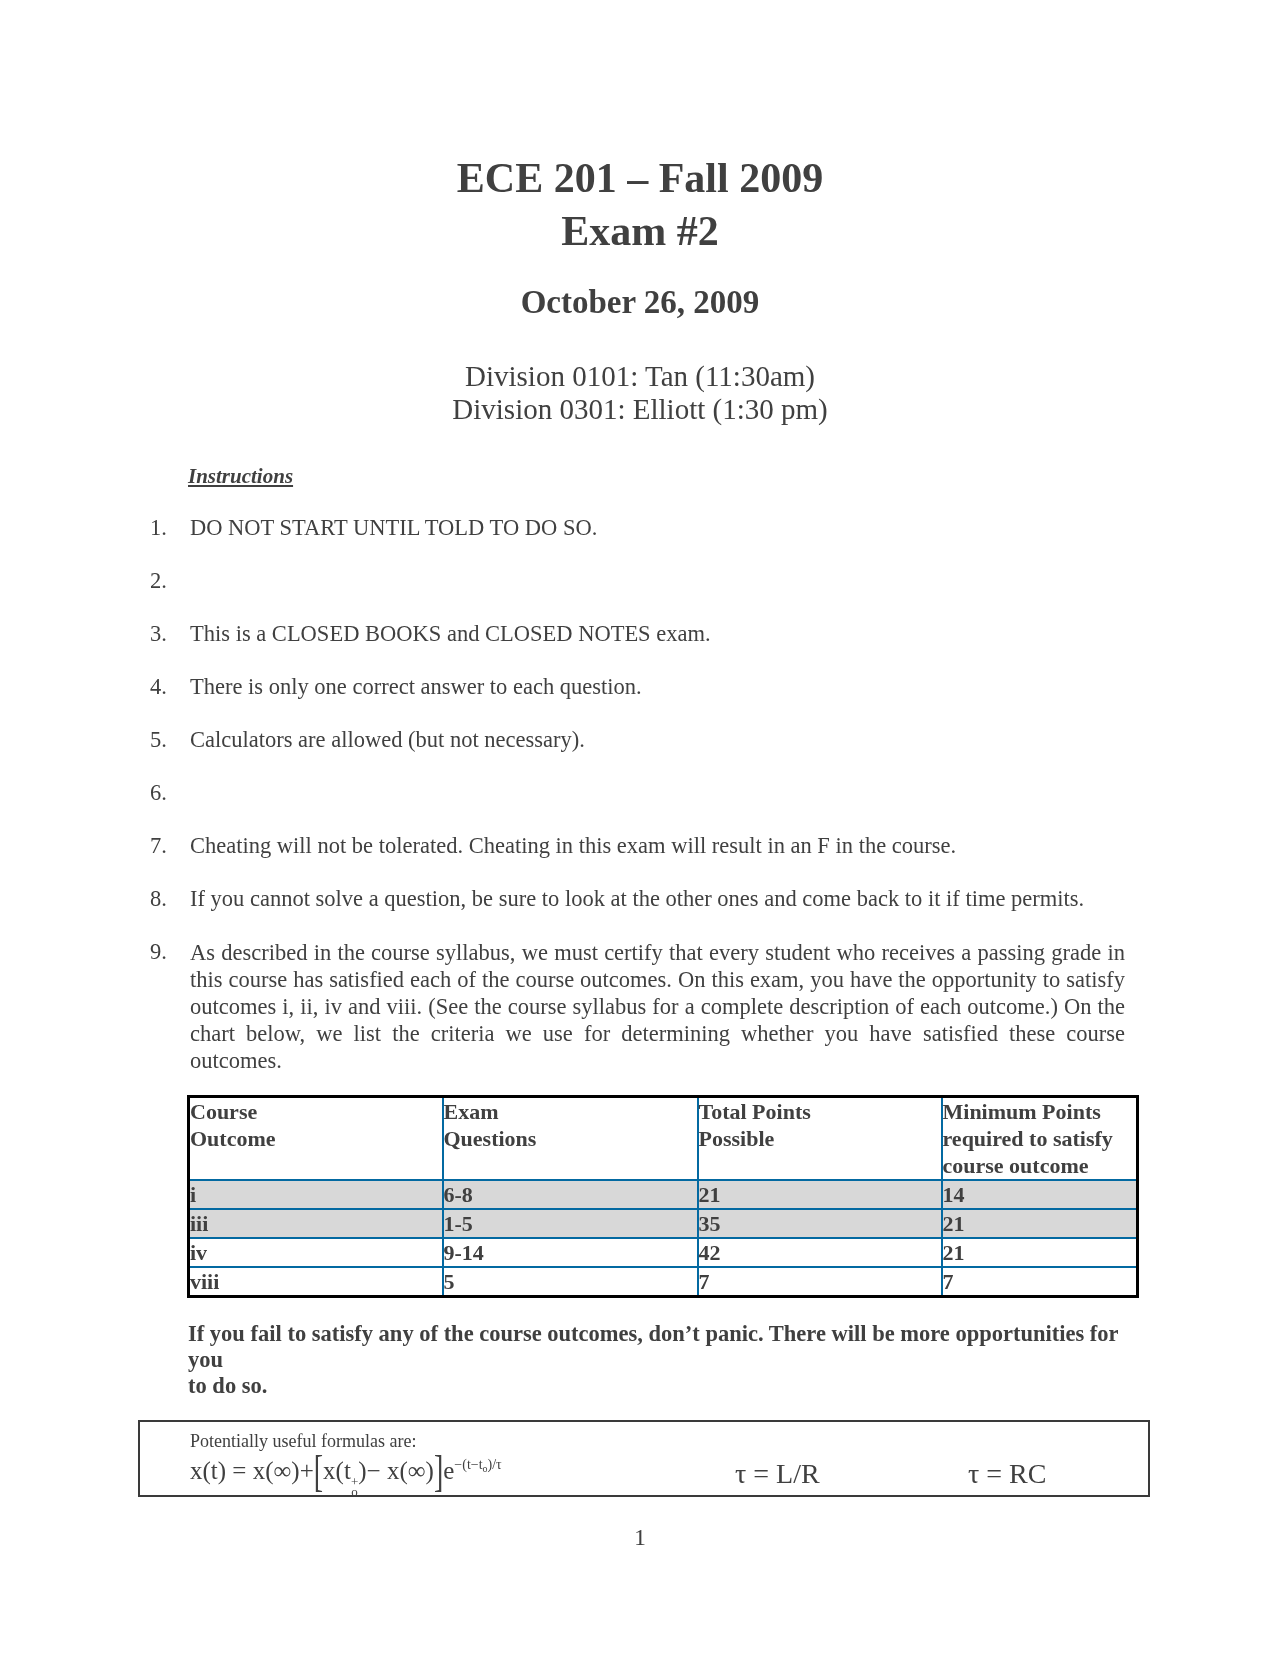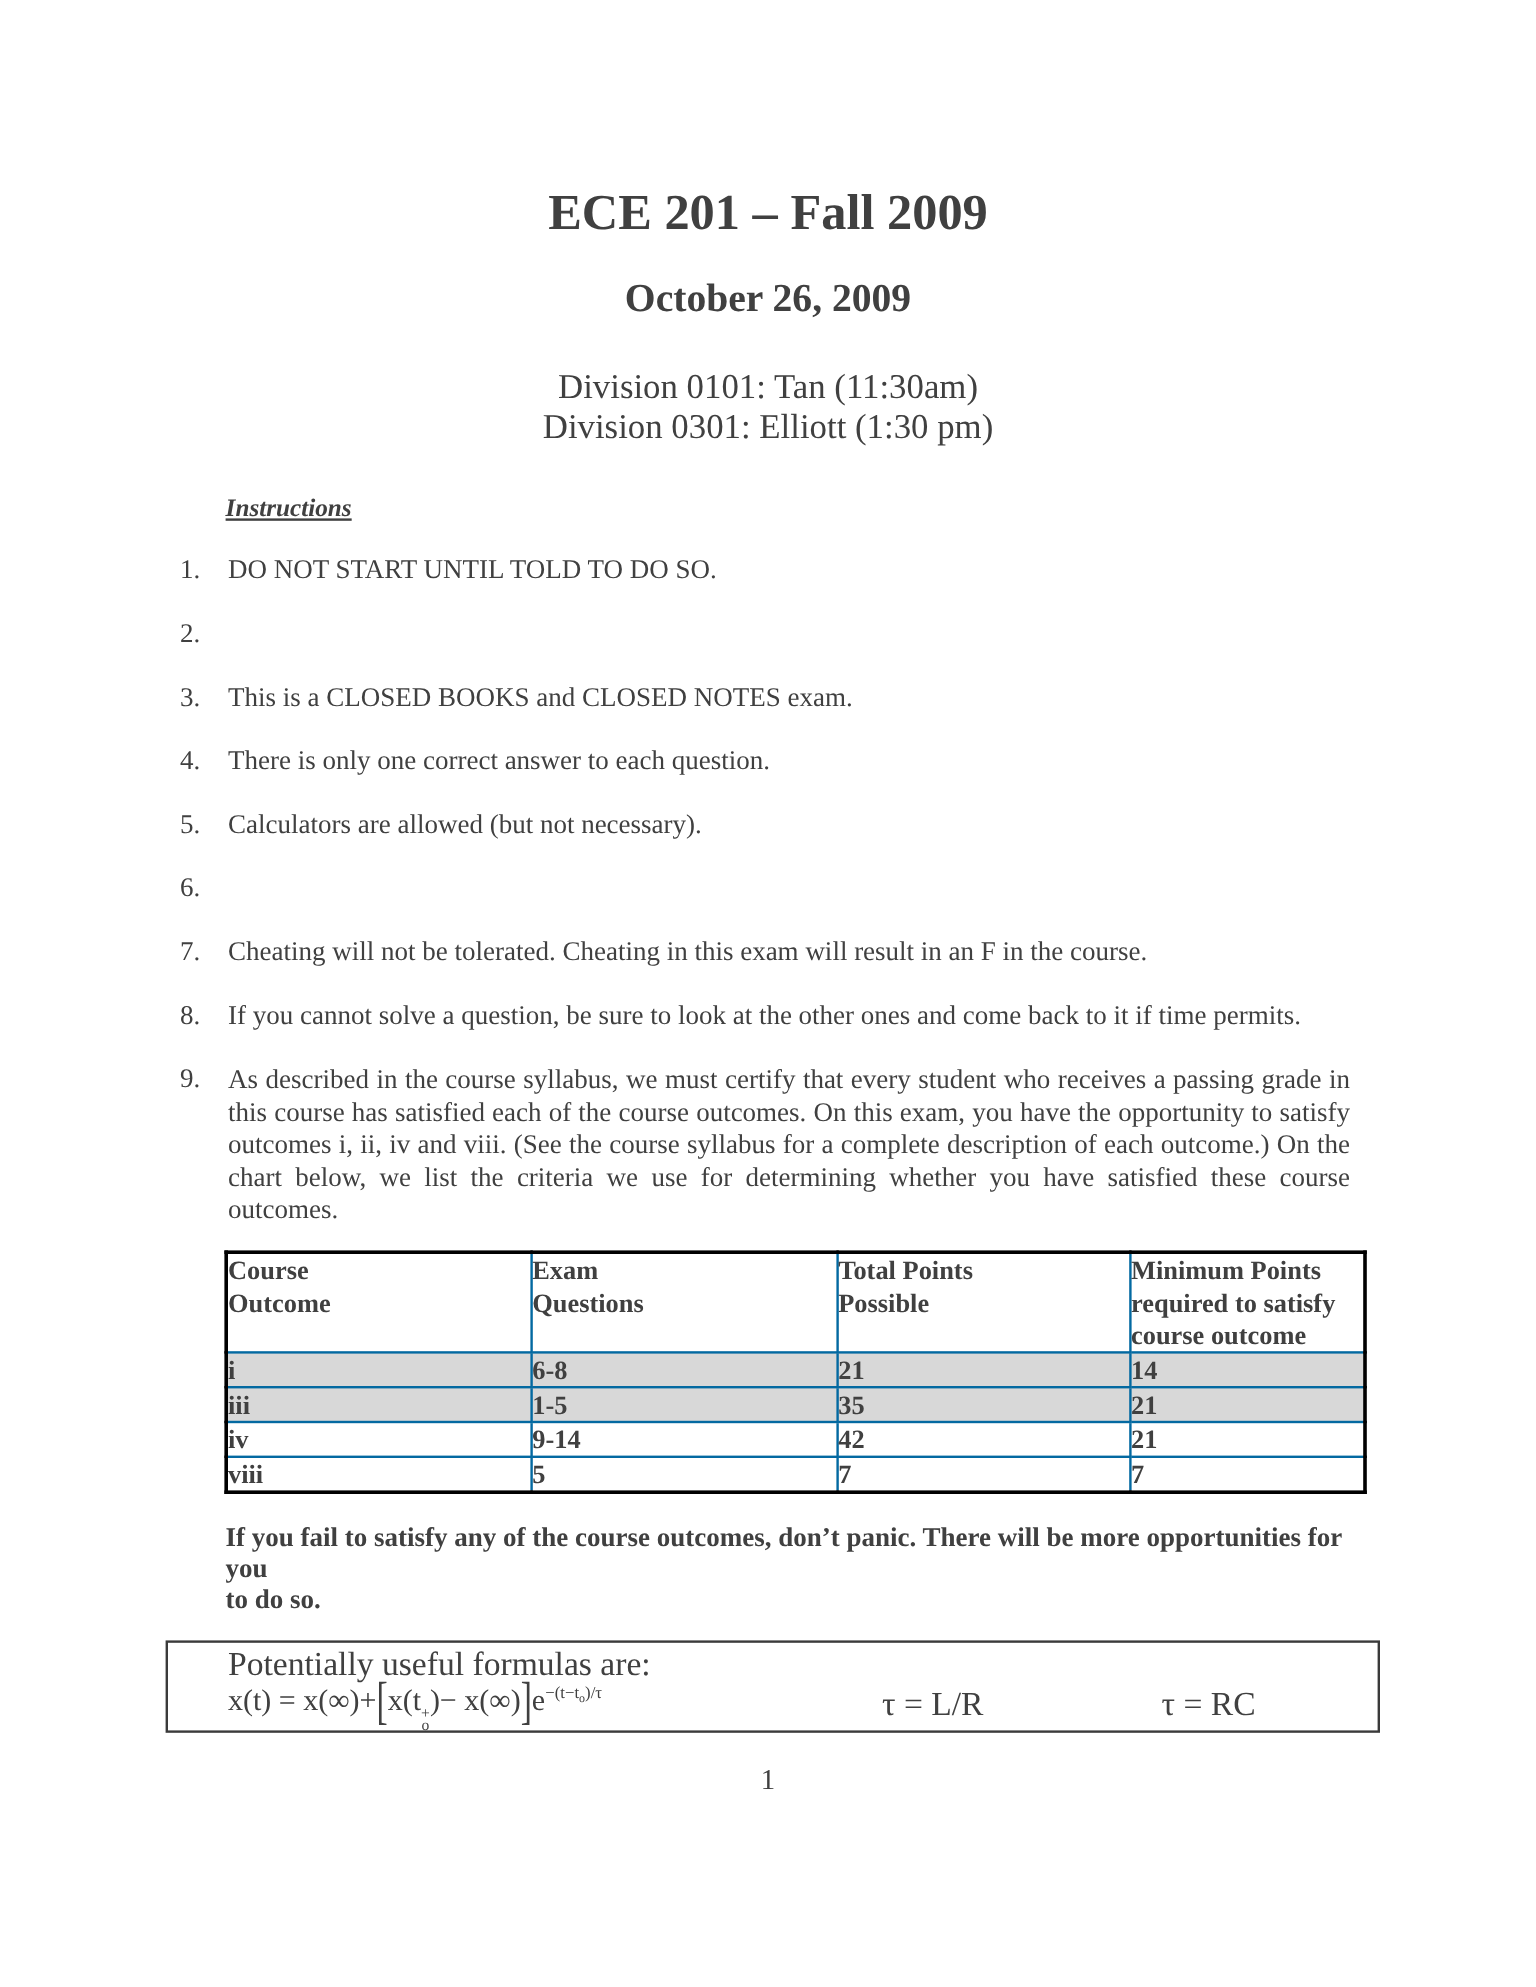--- a/index.html
+++ b/index.html
@@ -23,38 +23,39 @@
   table.outcomes{ border-collapse:collapse; table-layout:fixed;
     margin:21px 0 0 187px; font-size:22px; border:3px solid #000; }
   table.outcomes th, table.outcomes td{ border:2px solid #0369a1; padding:0;
     text-align:left; font-weight:bold; }
   table.outcomes th{ height:79px; vertical-align:top; line-height:27px; white-space:pre-line; }
   table.outcomes td{ height:27px; line-height:27px; }
   tr.shaded td{ background:#d8d8d8; }
   .note{ margin:23px 0 0 188px; width:944px; font-size:22.5px; line-height:26px; white-space:pre-line;font-weight:bold; }
   .fbox{ position:relative; margin:21px 0 0 138px; width:1012px; height:77px;
     border:2px solid #3a3a3a; box-sizing:border-box; padding:6px 0 0 50px; }
-  .flabel{ font-size:28px; line-height:26px;font-family:Liberation Serif, serif; }
+  .flabel{ font-size:18px; line-height:26px;font-family:Liberation Serif, serif; }
   .frow{ position:relative; height:38px; margin-top:2px; font-size:25px; }
   .brk{ display:inline-block; transform:scaleY(1.55); font-size:28px; vertical-align:-2px; }
   .supsub{ display:inline-flex; flex-direction:column; vertical-align:-7px;
     font-size:13px; line-height:10px; text-align:center; }
   .supsub .ss{ display:block; }
   .expo{ font-size:14px; vertical-align:10px; }
   .expo .esub{ font-size:10px; vertical-align:-3px; }
   .tau{ position:absolute; top:2px; font-size:28px; }
   .tau1{ left:545px; } .tau2{ left:778px; }
   .pagenum{ margin-top:27px; text-align:center; font-size:24px; line-height:26px; }
 </style>
 </head>
 <body>
 
 <div class="page">
 
   <div class="title-line">ECE 201 – Fall 2009</div>
+  <div class="title-line">Exam #2</div>
 
   <div class="date-line">October 26, 2009</div>
 
   <div class="divisions">
     <div>Division 0101: Tan (11:30am)</div>
     <div>Division 0301: Elliott (1:30 pm)</div>
   </div>
 
   <div class="instr-head">Instructions</div>
 

